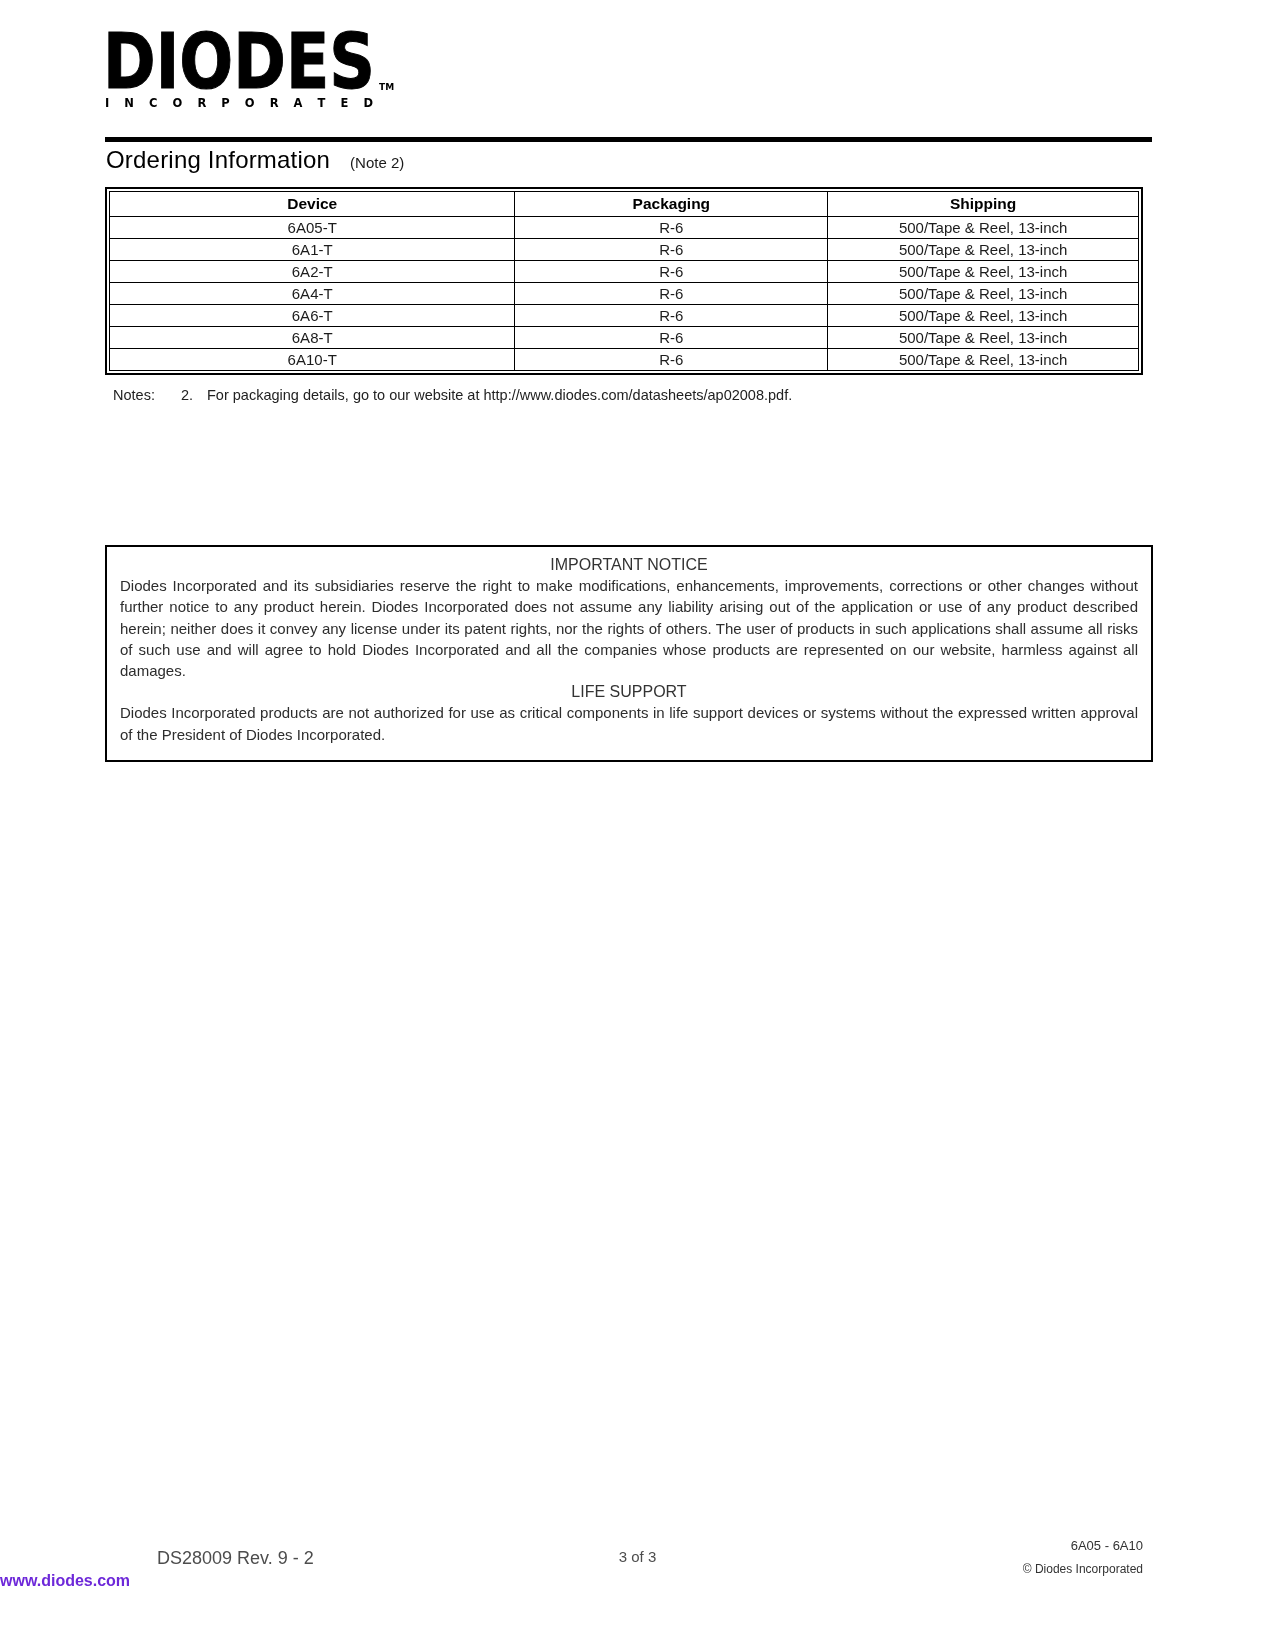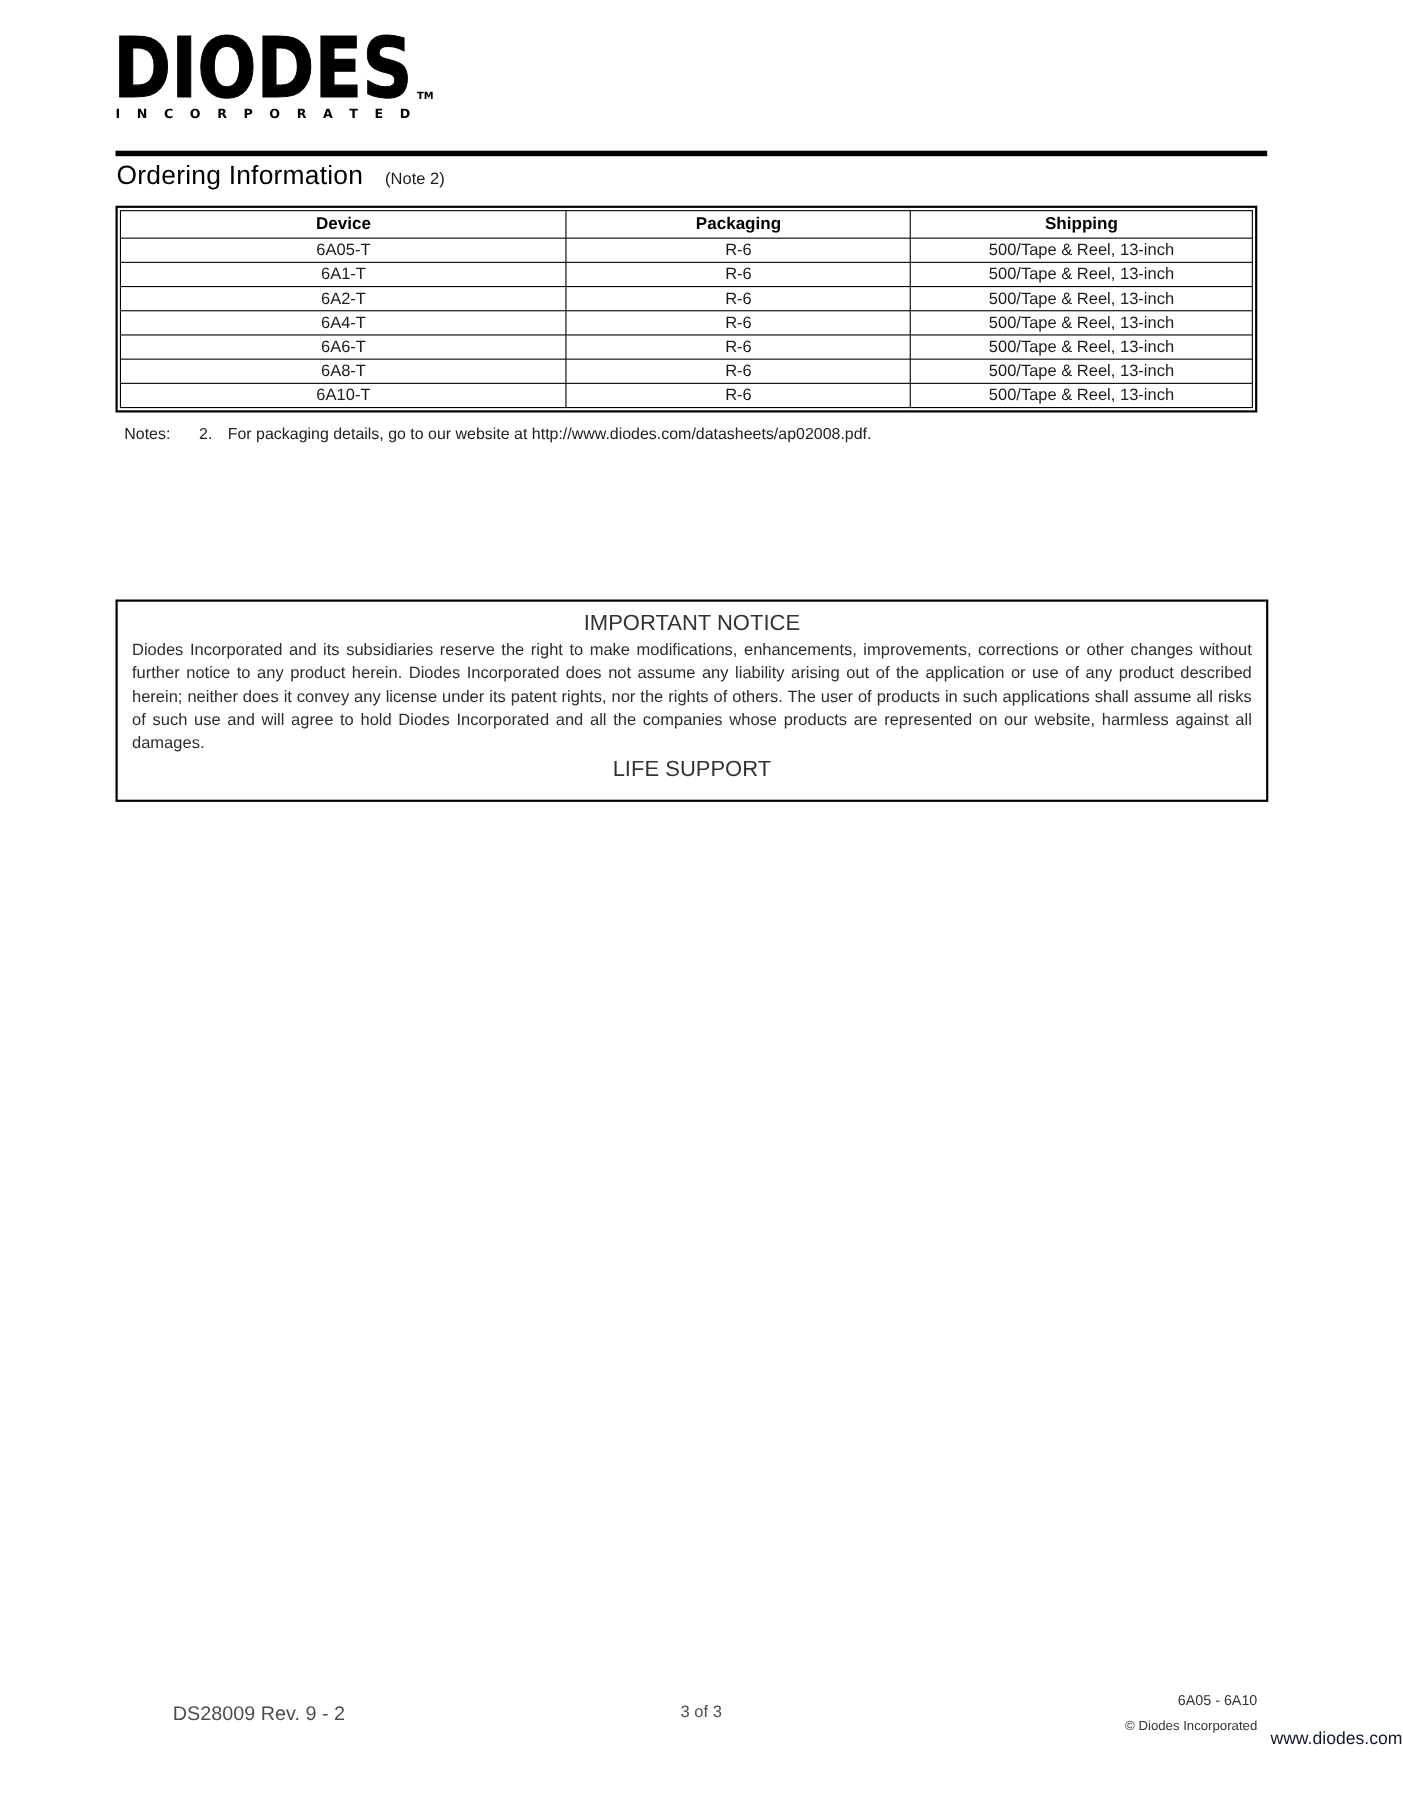--- a/index.html
+++ b/index.html
@@ -55,35 +55,35 @@
   }
   .notes-label { margin-right: 26px; }
   .note-number { margin-right: 14px; }
 
   
   .notice-box {
     position: absolute; left: 105px; top: 545px; width: 1048px;
     border: 2px solid #000; padding: 7px 13px 15px 13px;
     font-size: 15px; color: #2d2d2d;
   }
-  .notice-title { text-align: center; font-size: 20px; color: #333; margin: 2px 0 1px 0; }
+  .notice-title { text-align: center; font-size: 16px; color: #333; margin: 2px 0 1px 0; }
   .notice-body { text-align: justify; line-height: 1.42; margin: 0; }
 
   
   .footer-doc-rev {
     position: absolute; left: 113px; top: 1548px;
     font-size: 18px; color: #4d4d4d; margin-left: 44px;
   }
   .footer-page {
     position: absolute; left: 0; right: 0; top: 1548px;
     text-align: center; font-size: 15px; color: #4d4d4d;
   }
   .footer-website {
     position: absolute; left: 0; right: 0; top: 1572px;
-    text-align: right; font-size: 16px; font-weight: normal; color: #0f172a;
+    text-align: left; font-size: 16px; font-weight: bold; color: #6d28d9;
   }
   .footer-part-range {
     position: absolute; right: 132px; top: 1538px;
     text-align: right; font-size: 13px; color: #333;
   }
   .footer-copyright {
     position: absolute; right: 132px; top: 1562px;
     text-align: right; font-size: 12px; color: #333;
   }
 </style>
@@ -155,20 +155,21 @@
   </div>
 
   <div class="notes-line">
     <span class="notes-label">Notes:</span><span class="note-number">2.</span><span>For packaging details, go to our website at http://www.diodes.com/datasheets/ap02008.pdf.</span>
   </div>
 
   <div class="notice-box">
     <div class="notice-title">IMPORTANT NOTICE</div>
     <p class="notice-body">Diodes Incorporated and its subsidiaries reserve the right to make modifications, enhancements, improvements, corrections or other changes without further notice to any product herein. Diodes Incorporated does not assume any liability arising out of the application or use of any product described herein; neither does it convey any license under its patent rights, nor the rights of others. The user of products in such applications shall assume all risks of such use and will agree to hold Diodes Incorporated and all the companies whose products are represented on our website, harmless against all damages.</p>
     <div class="notice-title">LIFE SUPPORT</div>
+    <p class="notice-body">Diodes Incorporated products are not authorized for use as critical components in life support devices or systems without the expressed written approval of the President of Diodes Incorporated.</p>
   </div>
 
   <div class="footer-doc-rev">DS28009 Rev. 9 - 2</div>
   <div class="footer-page">3 of 3</div>
   <div class="footer-website">www.diodes.com</div>
   <div class="footer-part-range">6A05 - 6A10</div>
   <div class="footer-copyright">© Diodes Incorporated</div>
 
 </div>
 

